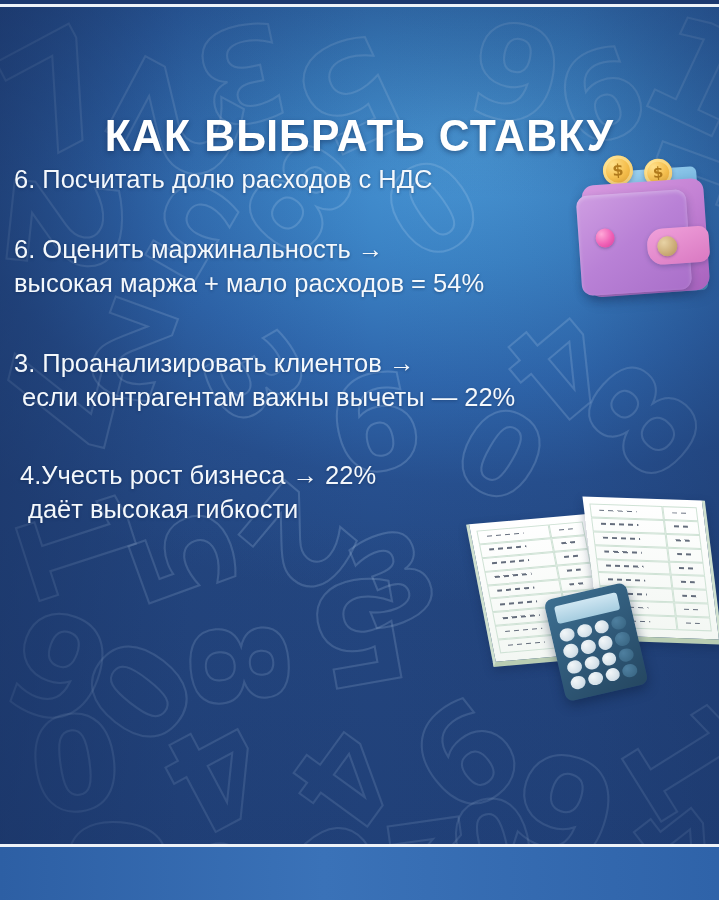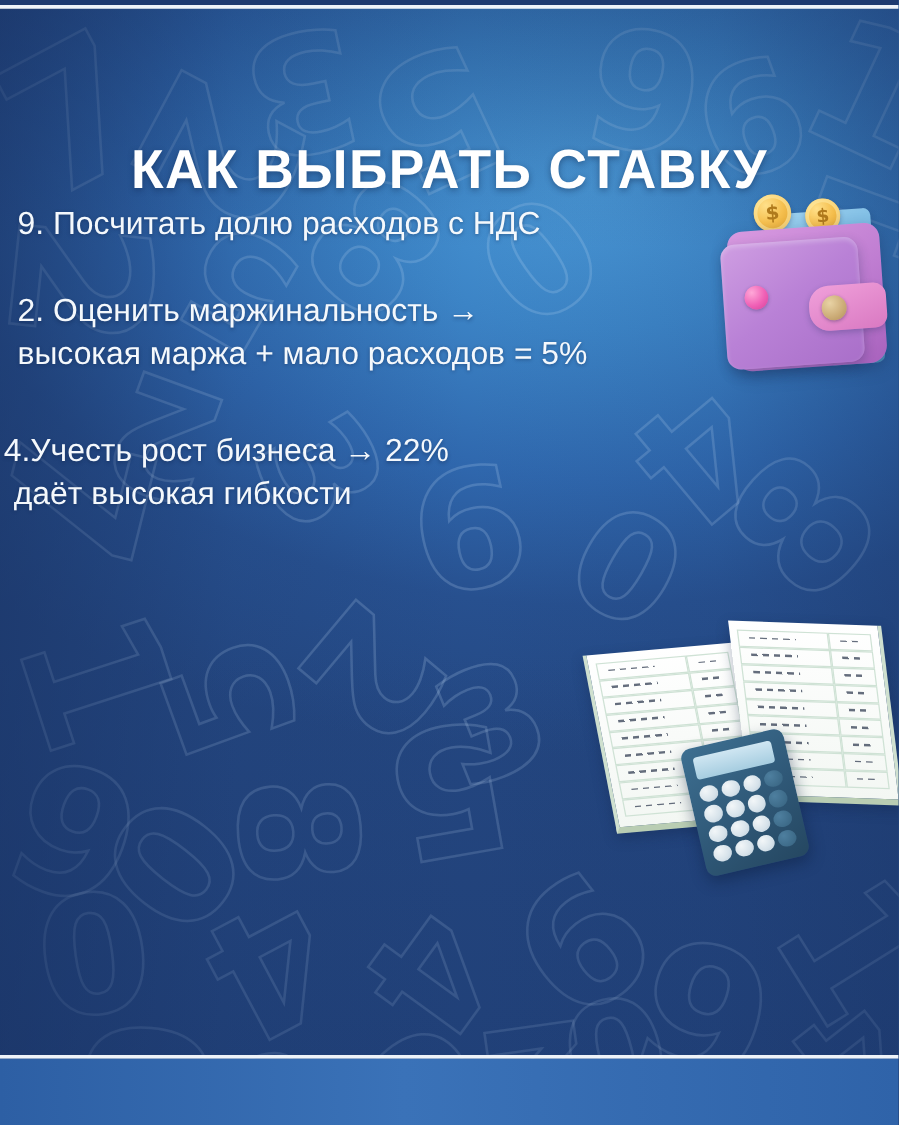--- a/index.html
+++ b/index.html
@@ -95,21 +95,21 @@
     font-size: 25.5px;
     line-height: 34px;
     font-weight: 400;
     text-shadow: 0 1px 3px rgba(16,38,78,0.45);
     white-space: nowrap;
   }
   .step .ln { display: block; }
   .step-1 { padding-left: 14px; }
   .step-2 { padding-left: 14px; margin-top: 36px; }
   .step-3 { padding-left: 14px; margin-top: 46px; }
-  .step-4 { padding-left: 3px; margin-top: 44px; }
+  .step-4 { padding-left: 20px; margin-top: 44px; }
   .step-3 .ln2 { padding-left: 8px; }
   .step-4 .ln2 { padding-left: 8px; }
 
   
   .wallet {
     position: absolute;
     left: 566px; top: 152px;
     width: 152px; height: 152px;
     transform: rotate(-4deg);
   }
@@ -307,28 +307,32 @@
   <div class="bg-vignette"></div>
 
   <div class="top-dark"></div>
   <div class="top-rule"></div>
 
   <h1 class="title">КАК ВЫБРАТЬ СТАВКУ</h1>
 
   <div class="steps">
 
     <div class="step step-1">
-      <span class="ln ln1">9. Посчитать долю расходов с НДС</span>
+      <span class="ln ln1">6. Посчитать долю расходов с НДС</span>
     </div>
 
     <div class="step step-2">
-      <span class="ln ln1">2.  Оценить маржинальность →</span>
-      <span class="ln ln2">высокая маржа + мало расходов = 5%</span>
-    </div>
-
+      <span class="ln ln1">6.  Оценить маржинальность →</span>
+      <span class="ln ln2">высокая маржа + мало расходов = 54%</span>
+    </div>
+
+    <div class="step step-3">
+      <span class="ln ln1">3. Проанализировать клиентов →</span>
+      <span class="ln ln2"> если контрагентам важны вычеты — 22%</span>
+    </div>
 
     <div class="step step-4">
       <span class="ln ln1">4.Учесть рост бизнеса → 22%</span>
       <span class="ln ln2"> даёт высокая гибкости</span>
     </div>
 
   </div>
 
   <div class="wallet">
     <div class="w-card-blue"></div>

